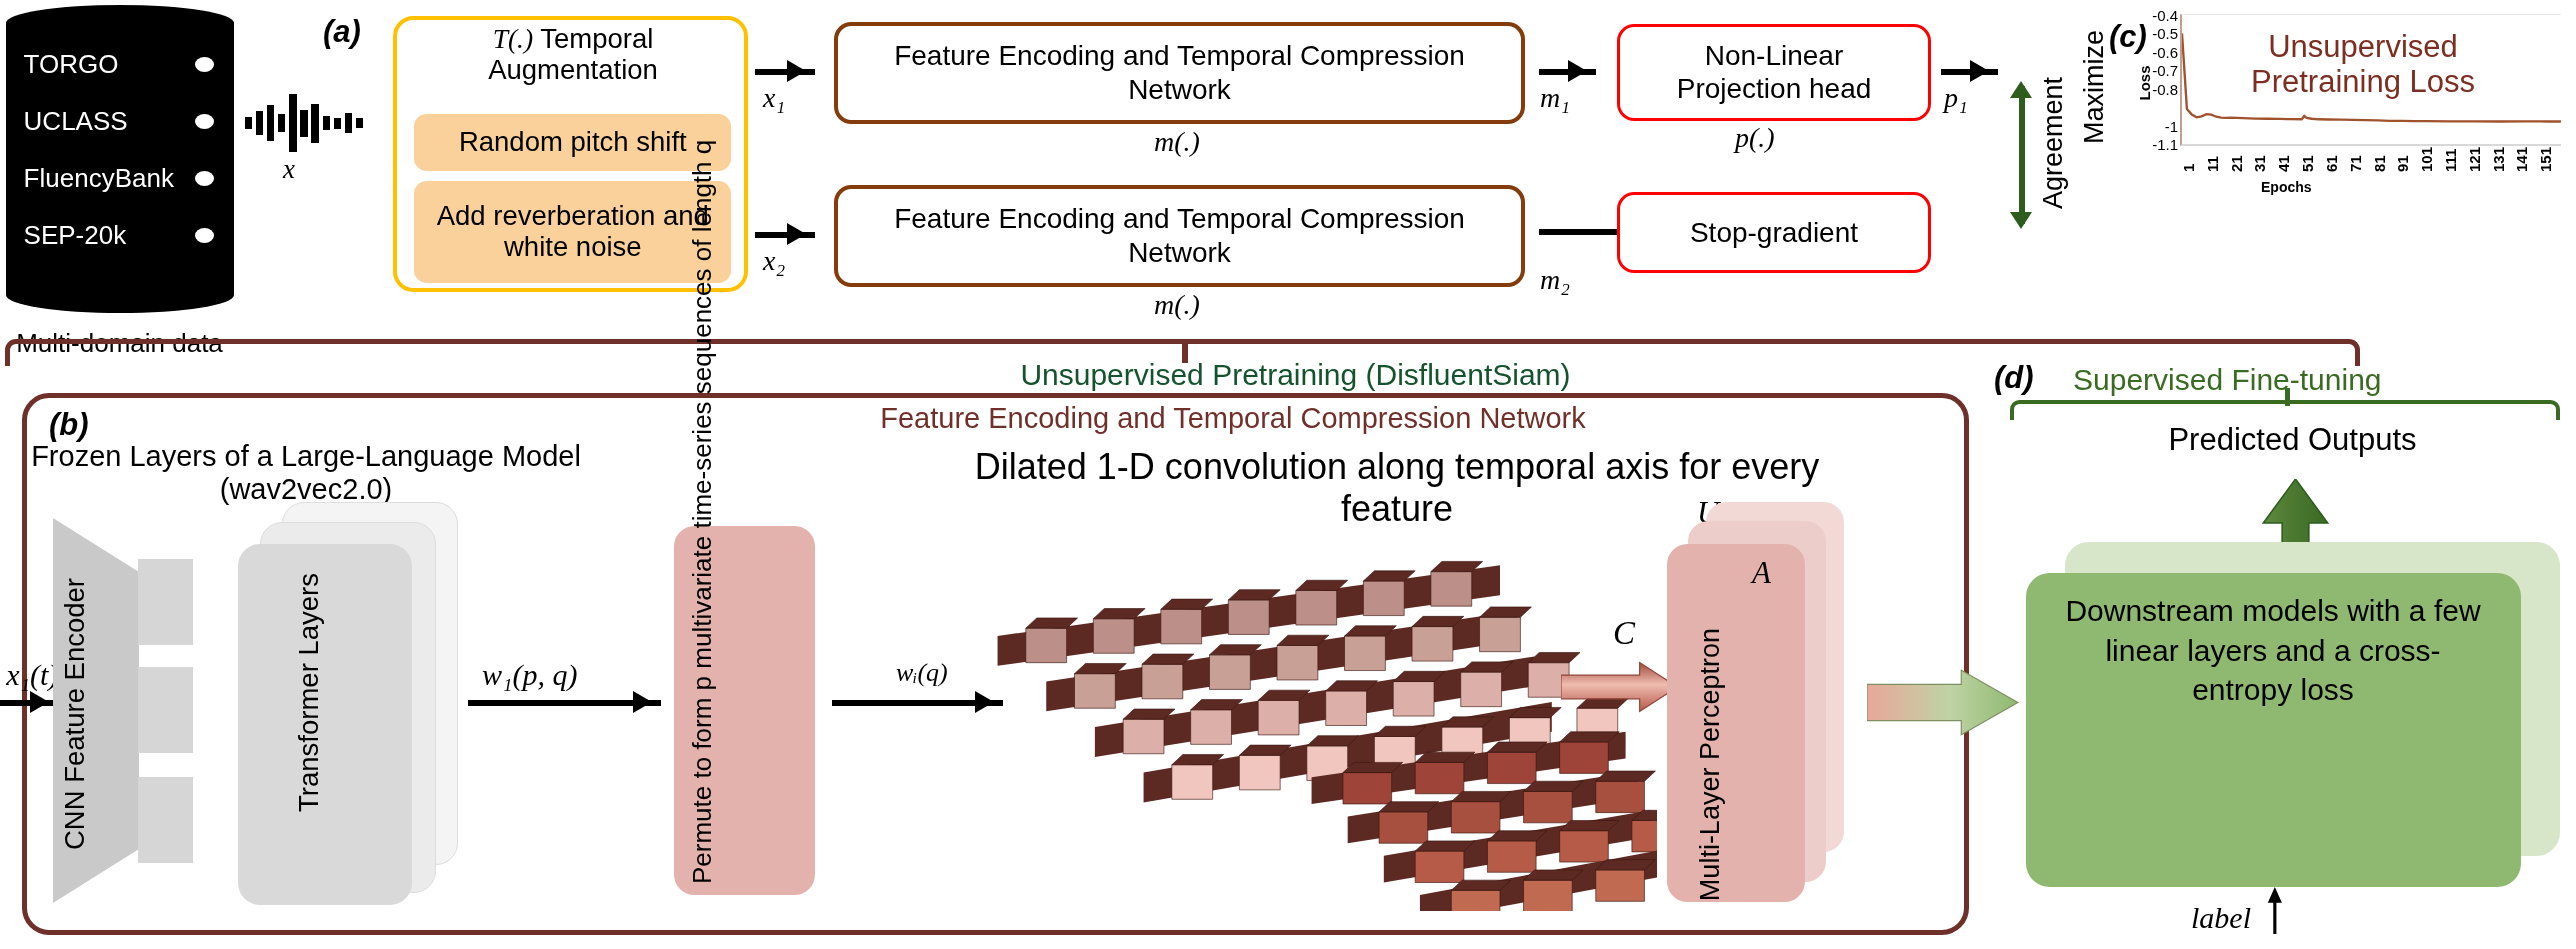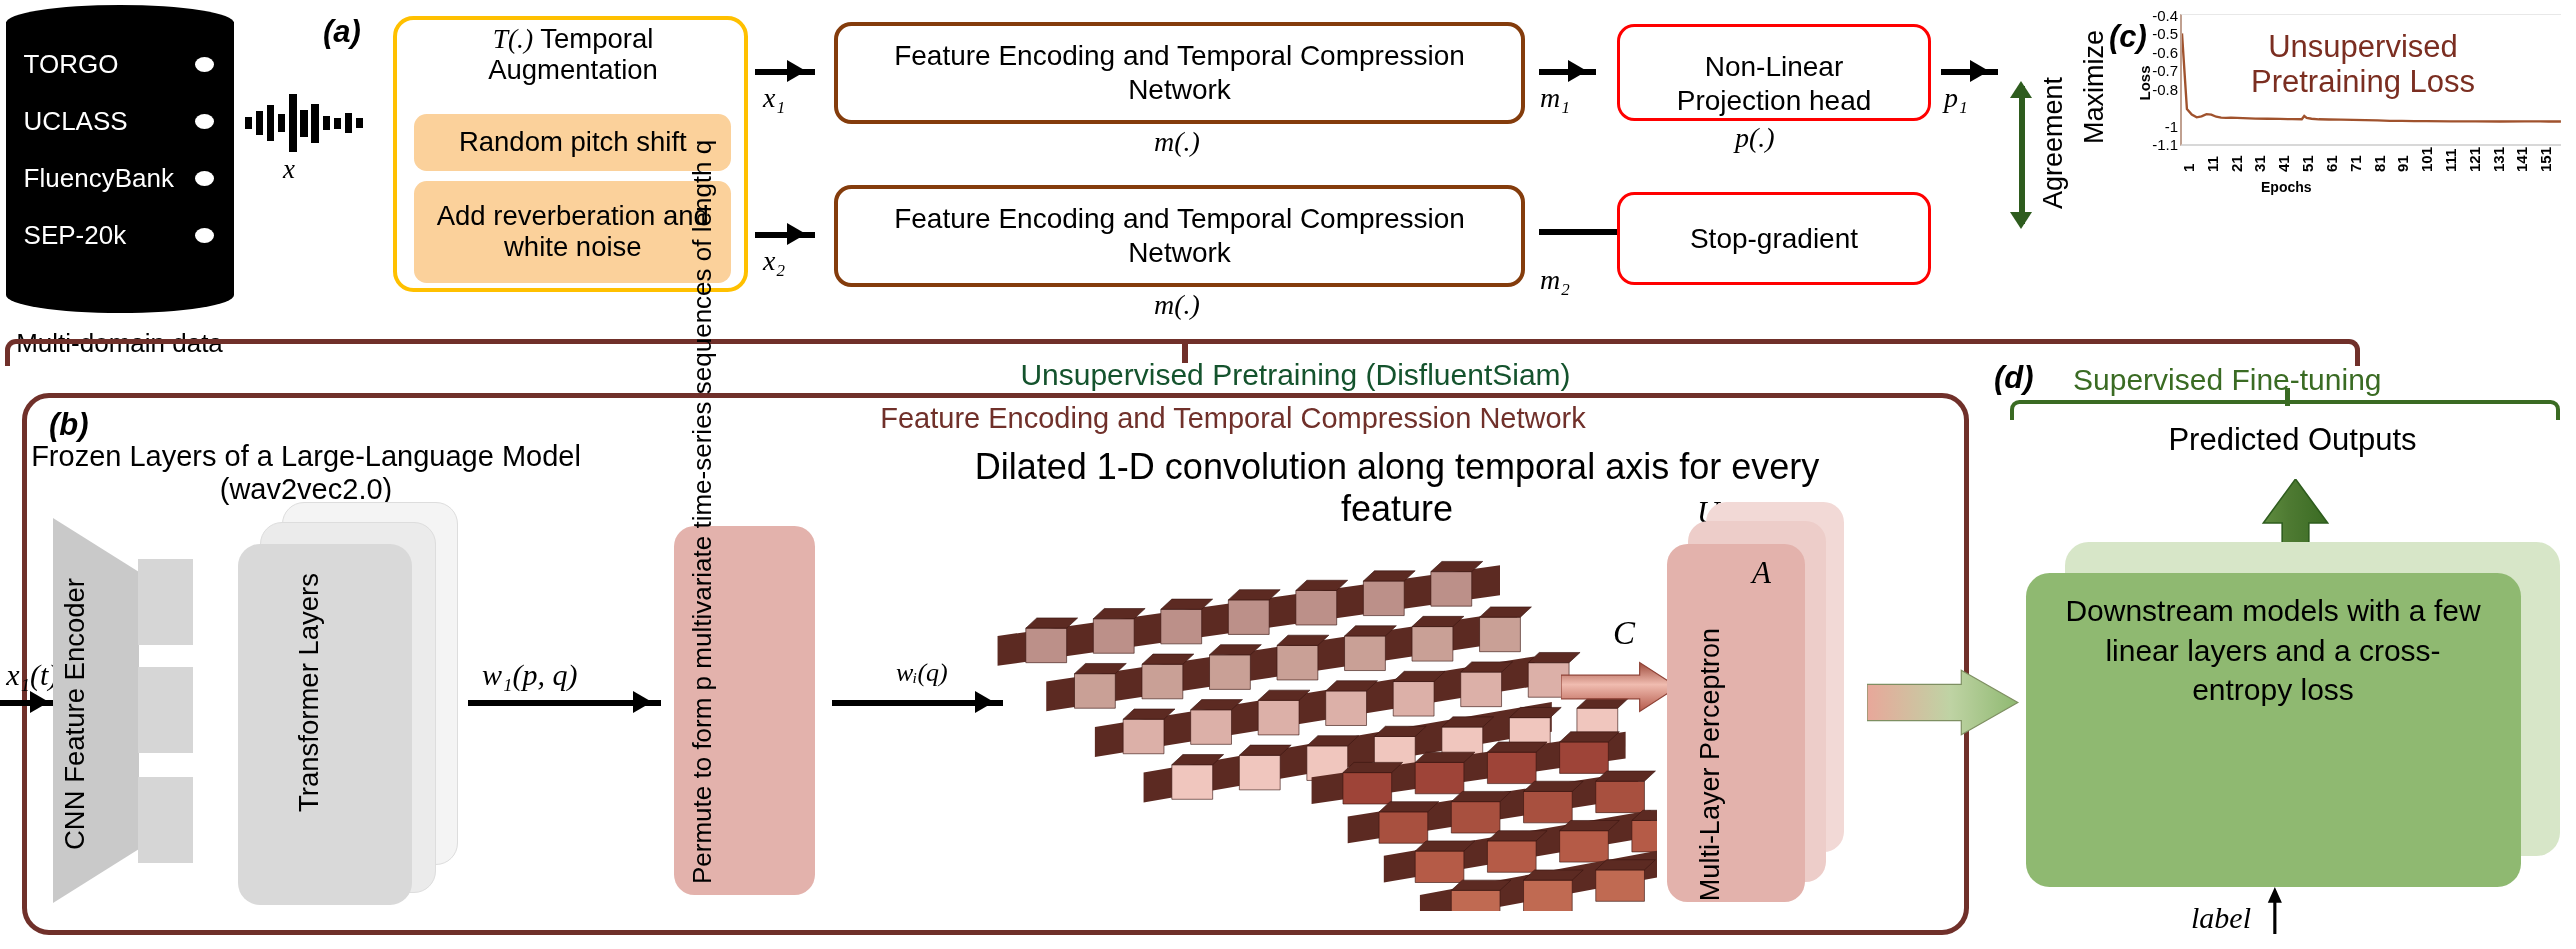--- a/index.html
+++ b/index.html
@@ -39,22 +39,22 @@
 
   
   .brownbox{border:4.7px solid #843C0C;border-radius:17.3px;background:#fff;box-sizing:border-box;
             font-size:28px;line-height:1.2;}
   #enc1{left:834px;top:22px;width:691px;height:102px;}
   #enc2{left:834px;top:185px;width:691px;height:102px;}
   .mlabel{position:absolute;font-family:"Liberation Serif",serif;font-style:italic;font-size:28px;}
 
   
   .redbox{border:3.9px solid #FF0000;border-radius:17.3px;background:#fff;box-sizing:border-box;font-size:28px;line-height:1.2;}
-  #proj{left:1617px;top:23.6px;width:314px;height:97px;align-items:flex-end;}
-  #stopg{left:1617px;top:192px;width:314px;height:93px;}
+  #proj{left:1617px;top:23.6px;width:314px;height:97px;}
+  #stopg{left:1617px;top:192px;width:314px;height:81px;}
 
   
   .arrow-h{position:absolute;height:6.3px;background:#000;}
   .arrow-h:after{content:'';position:absolute;right:-1.6px;top:-8.6px;border:11.8px solid transparent;border-left:19px solid #000;}
   .arrow-up{position:absolute;width:6.3px;background:#2E5C1E;}
   .arrow-up:before{content:'';position:absolute;left:-8.6px;top:-15.7px;border:11.8px solid transparent;border-bottom:17.3px solid #2E5C1E;}
   .arrow-dn{position:absolute;width:6.3px;background:#2E5C1E;}
   .arrow-dn:after{content:'';position:absolute;left:-8.6px;bottom:-15.7px;border:11.8px solid transparent;border-top:17.3px solid #2E5C1E;}
 
   .vtext{writing-mode:vertical-rl;transform:rotate(180deg);white-space:nowrap;}

